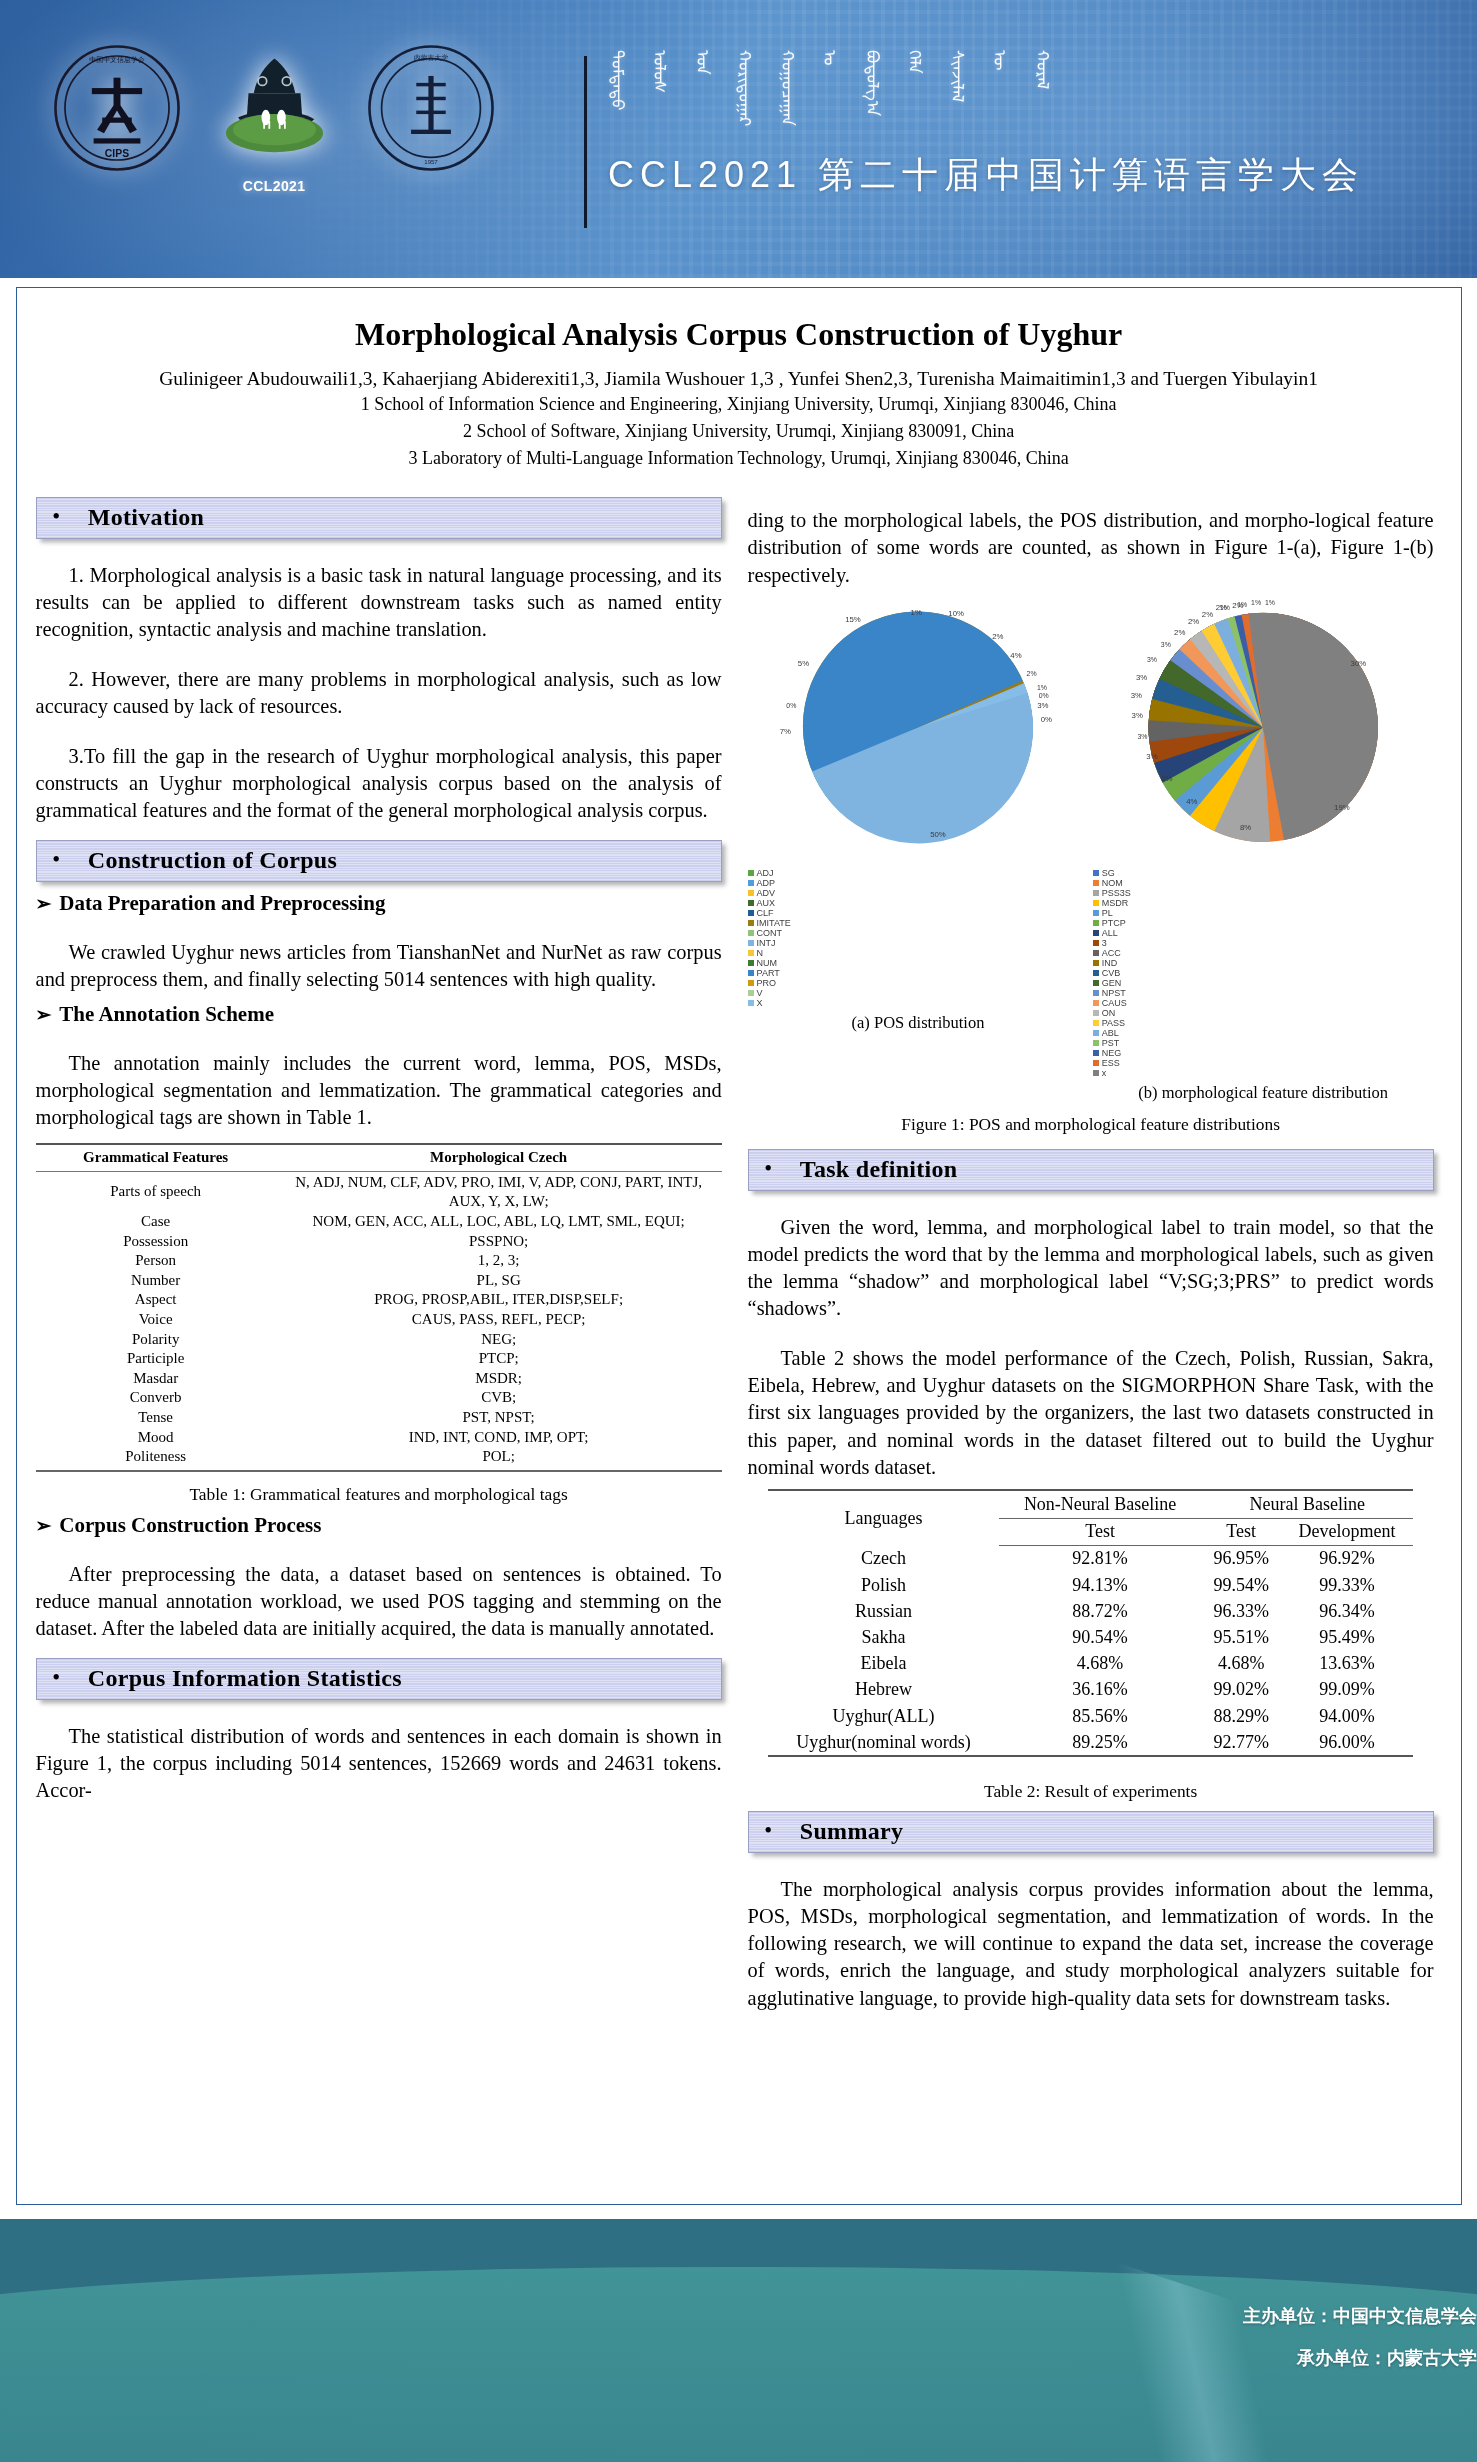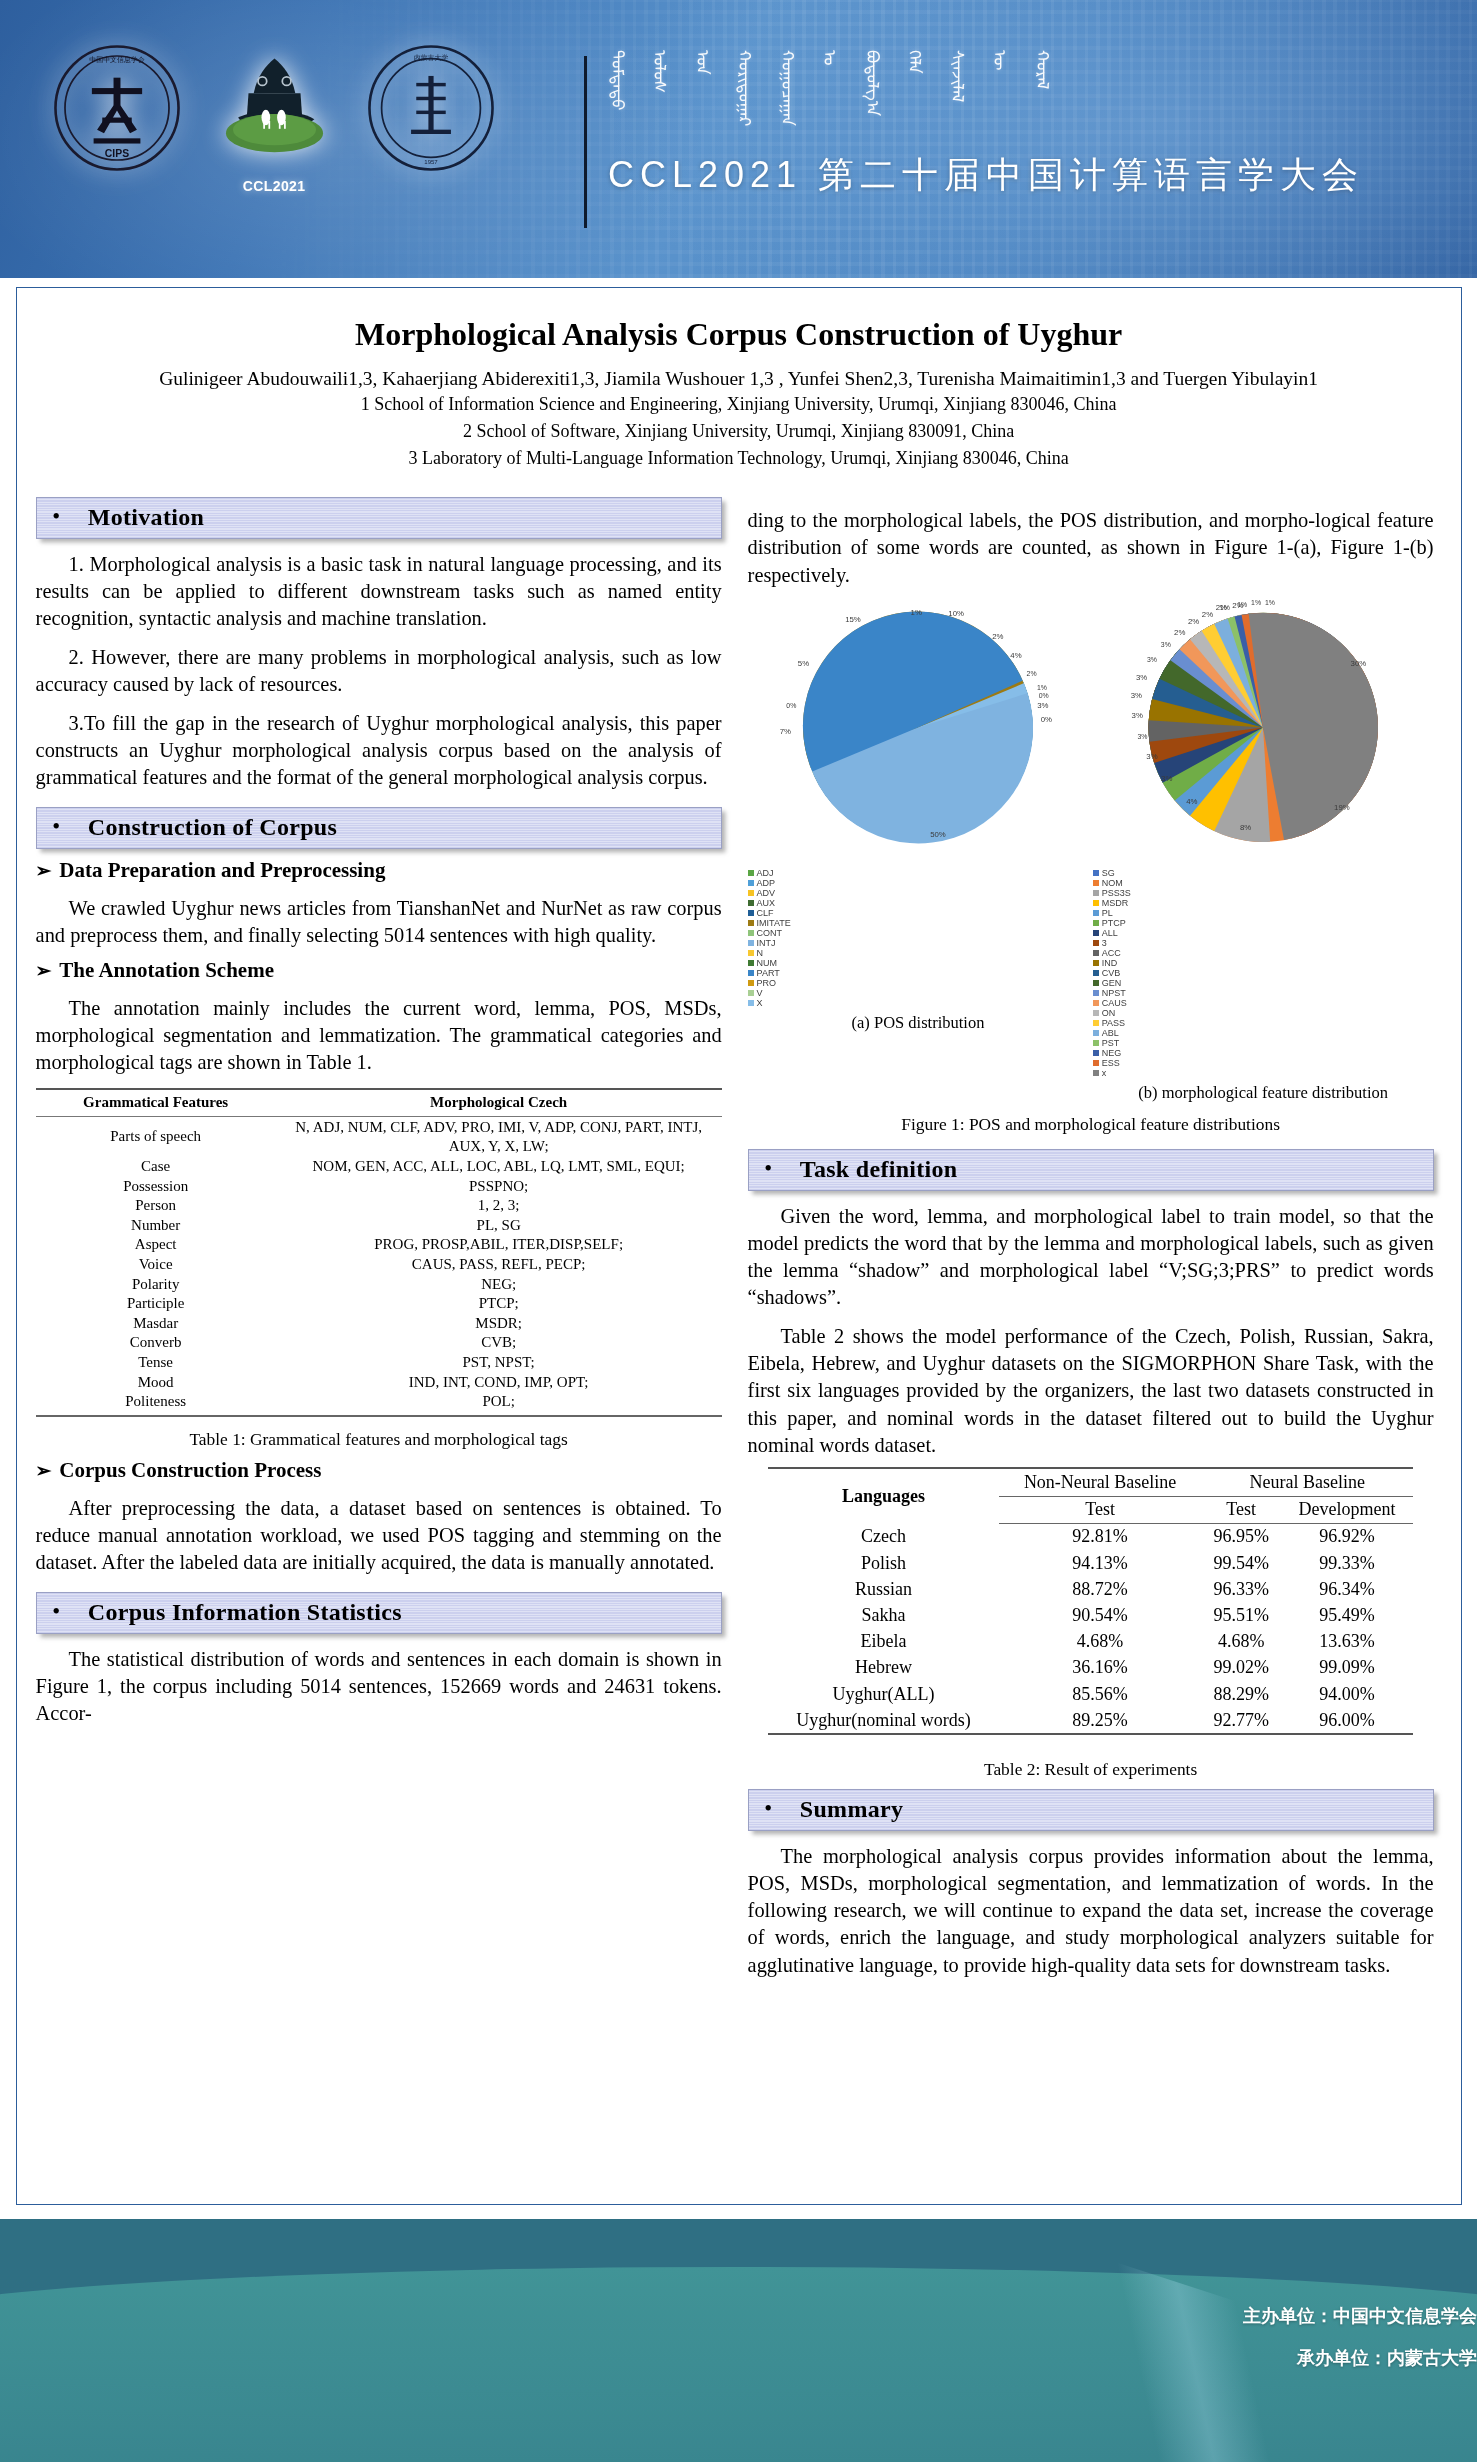--- a/index.html
+++ b/index.html
@@ -114,21 +114,21 @@
   }
   .sec-bullet { font-size: 22.6px; line-height: 1; color:#000; }
   .sec-title {
     font-size: 24px; font-weight:bold; color:#000;
     font-family:"Liberation Serif", serif; letter-spacing: 0.3px;
     margin-left: 19px;
   }
 
   .para {
     font-size: 20.4px; line-height: 1.33; text-align: justify;
-    text-indent: 33px; margin-top: 12px; color:#000;
+    text-indent: 33px; margin-top: 23px; color:#000;
   }
   .para.noindent { text-indent: 0; }
 
   .sub {
     font-size: 21px; font-weight:bold; margin-top: 8.7px;
     display:flex; align-items:baseline; gap: 7.8px;
   }
   .sub .arrow { font-size: 19px; }
 
   
@@ -698,21 +698,21 @@
           <span class="sec-bullet">•</span>
           <span class="sec-title">Task definition</span>
         </div>
       </div>
       <div class="para">Given the word, lemma, and morphological label to train model, so that the model predicts the word that by the lemma and morphological labels, such as given the lemma “shadow” and morphological label “V;SG;3;PRS” to predict words “shadows”.</div>
       <div class="para">Table 2 shows the model performance of the Czech, Polish, Russian, Sakra, Eibela, Hebrew, and Uyghur datasets on the SIGMORPHON Share Task, with the first six languages provided by the organizers, the last two datasets constructed in this paper, and nominal words in the dataset filtered out to build the Uyghur nominal words dataset.</div>
 
       <table class="t2">
         <tbody>
           <tr class="hr-top">
-            <td rowspan="2" style="vertical-align:middle;font-weight:bold;">Languages</td>
+            <td rowspan="2" style="vertical-align:middle;">Languages</td>
             <td class="u-line grp">Non-Neural Baseline</td>
             <td class="u-line grp" colspan="2">Neural Baseline</td>
           </tr>
           <tr class="hdr-sep">
             <td>Test</td>
             <td>Test</td>
             <td>Development</td>
           </tr>
           <tr>
             <td class="lang">Czech</td>

